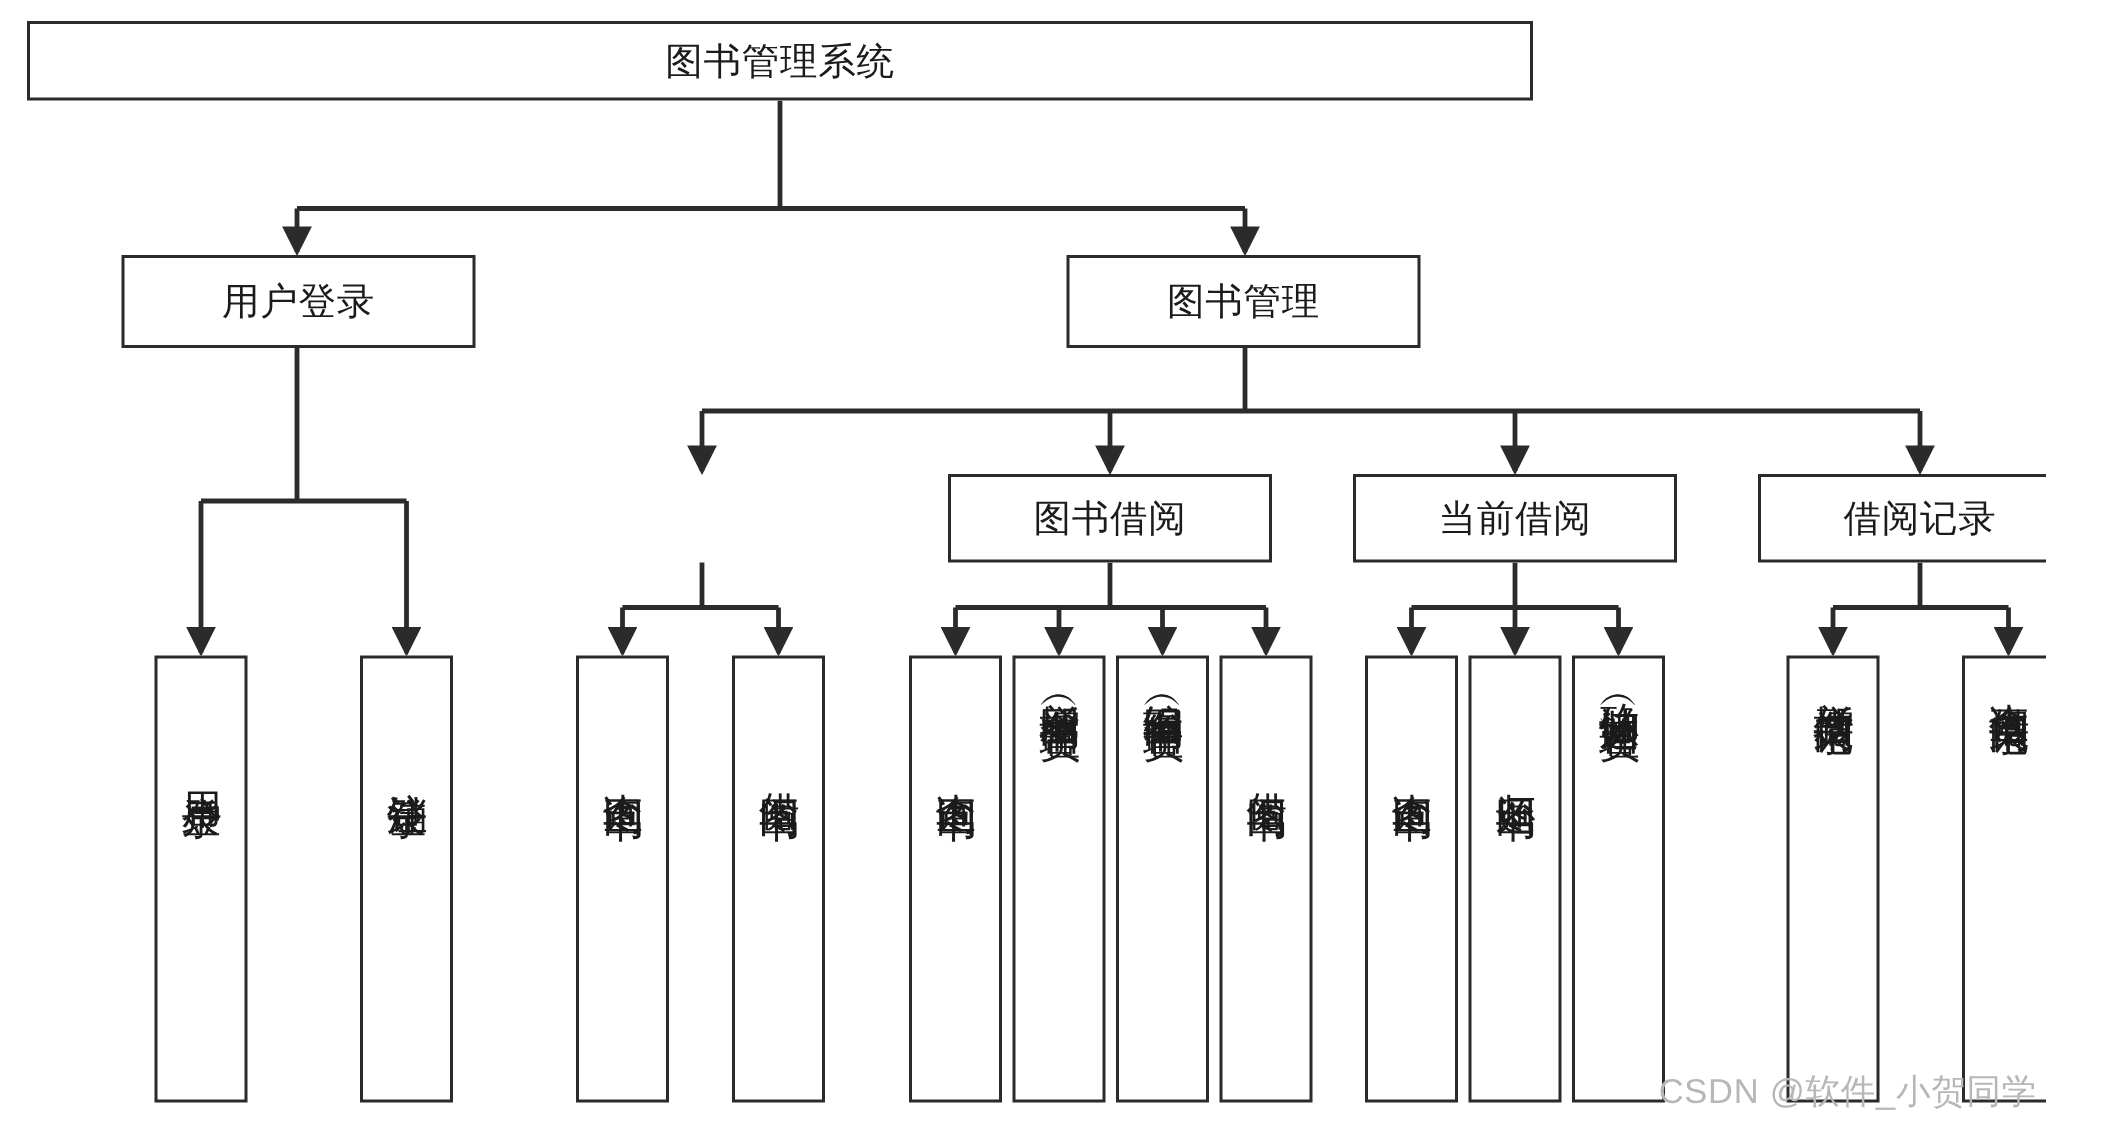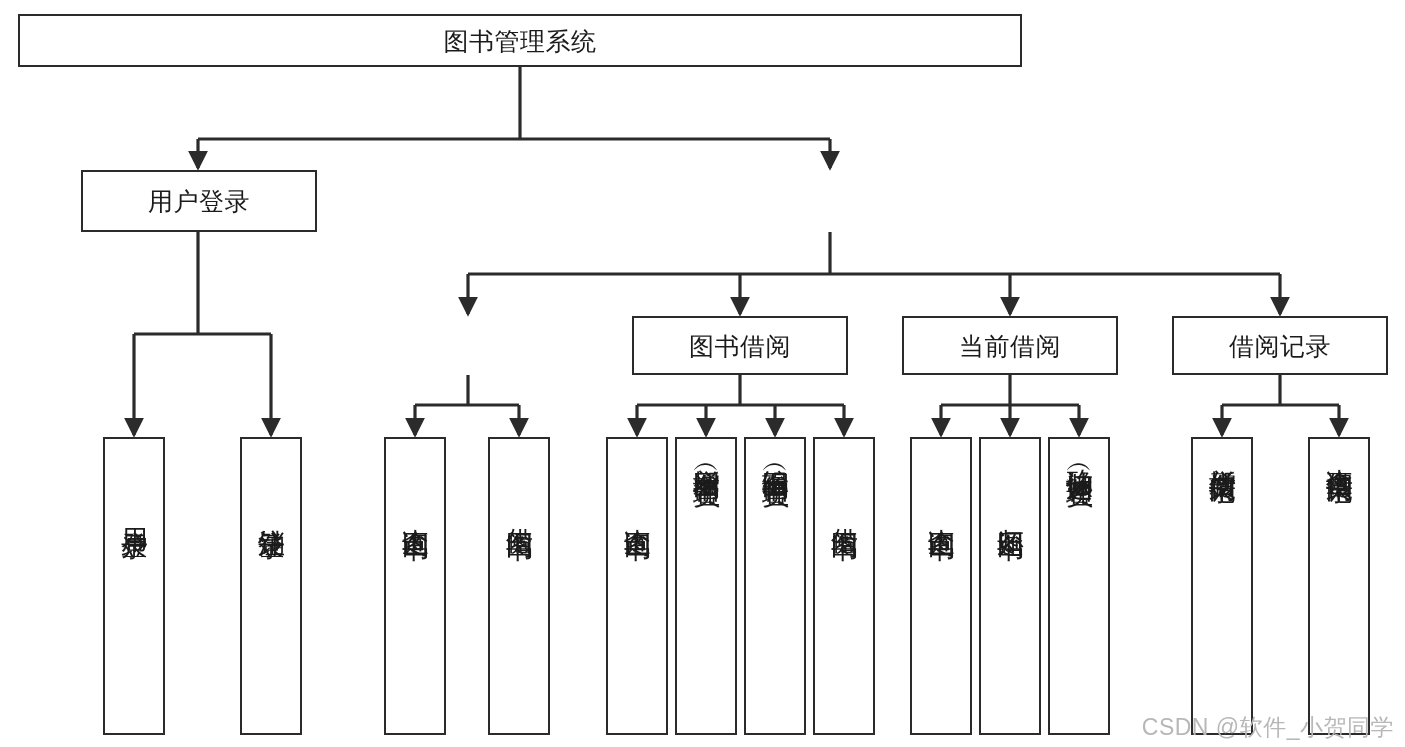--- a/index.html
+++ b/index.html
@@ -10,21 +10,20 @@
   }
   body {
     font-family: "Liberation Sans", "DejaVu Sans", sans-serif;
   }
   #diagram {
     position: relative;
     width: 1364px;
     height: 747px;
     background: #ffffff;
     overflow: hidden;
-    padding-left: 36px;
   }
   #connectors {
     position: absolute;
     left: 0;
     top: 0;
     width: 1405px;
     height: 747px;
     pointer-events: none;
   }
   .node {
@@ -139,20 +138,23 @@
     </g>
   </svg>
 
   <div class="node h root" style="left:18px; top:14px; width:1004px; height:53px;">
     <span class="node-label">图书管理系统</span>
   </div>
 
   <div class="node h" style="left:81px; top:170px; width:236px; height:62px;">
     <span class="node-label">用户登录</span>
   </div>
+  <div class="node h" style="left:711px; top:170px; width:236px; height:62px;">
+    <span class="node-label">图书管理</span>
+  </div>
 
   <div class="node h" style="left:632px; top:316px; width:216px; height:59px;">
     <span class="node-label">图书借阅</span>
   </div>
   <div class="node h" style="left:902px; top:316px; width:216px; height:59px;">
     <span class="node-label">当前借阅</span>
   </div>
   <div class="node h" style="left:1172px; top:316px; width:216px; height:59px;">
     <span class="node-label">借阅记录</span>
   </div>

